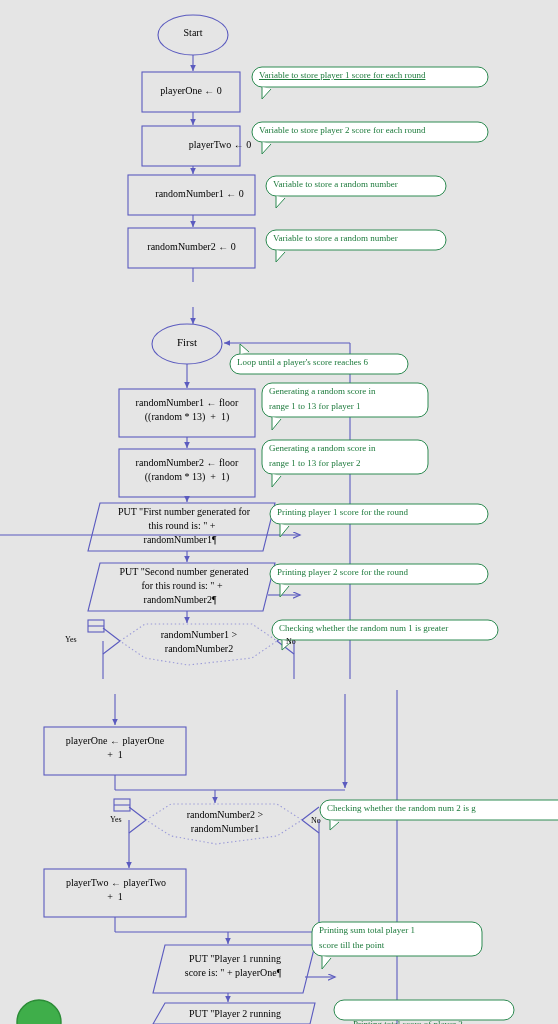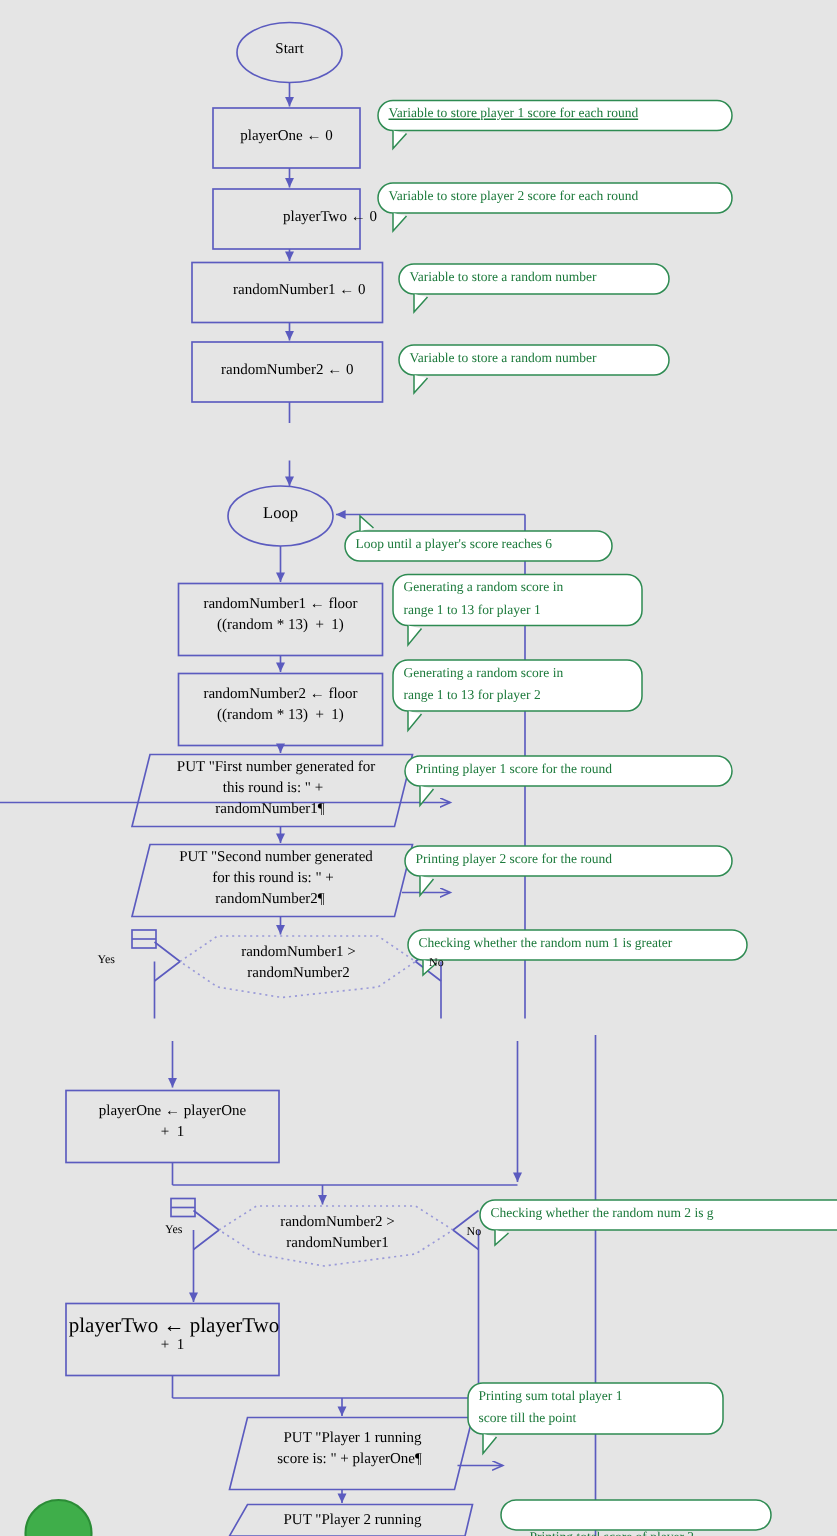--- a/index.html
+++ b/index.html
@@ -192,37 +192,37 @@
         <rect x="312" y="922" width="170" height="34" rx="10" ry="10"></rect>
         <path d="M322,956 L322,969 L331,958" fill="#ffffff"></path>
       </g>
       <g>
         <rect x="334" y="1000" width="180" height="20" rx="10" ry="10"></rect>
       </g>
     </g>
   </svg>
 
   <div class="lbl" style="left:158px; top:27px; width:70px; font-size:10px;">Start</div>
-  <div class="lbl" style="left:152px; top:336px; width:70px; font-size:11px;">Loop</div>
+  <div class="lbl" style="left:152px; top:336px; width:70px; font-size:11px;">First</div>
 
   <div class="lbl" style="left:142px; top:85px; width:98px; font-size:10px;">playerOne ← 0</div>
   <div class="lbl" style="left:142px; top:139px; width:98px; font-size:10px;padding-left:29px;">playerTwo ← 0</div>
   <div class="lbl" style="left:128px; top:188px; width:143px; font-size:10px;">randomNumber1 ← 0</div>
   <div class="lbl" style="left:128px; top:241px; width:127px; font-size:10px;">randomNumber2 ← 0</div>
 
   <div class="lbl" style="left:119px; top:397px; width:136px; font-size:10px;">randomNumber1 ← floor</div>
   <div class="lbl" style="left:119px; top:411px; width:136px; font-size:10px;">((random * 13)  +  1)</div>
 
   <div class="lbl" style="left:119px; top:457px; width:136px; font-size:10px;">randomNumber2 ← floor</div>
   <div class="lbl" style="left:119px; top:471px; width:136px; font-size:10px;">((random * 13)  +  1)</div>
 
   <div class="lbl" style="left:44px; top:735px; width:142px; font-size:10px;">playerOne ← playerOne</div>
   <div class="lbl" style="left:44px; top:749px; width:142px; font-size:10px;">+  1</div>
 
-  <div class="lbl" style="left:44px; top:877px; width:144px; font-size:14px;">playerTwo ← playerTwo</div>
+  <div class="lbl" style="left:44px; top:877px; width:144px; font-size:10px;">playerTwo ← playerTwo</div>
   <div class="lbl" style="left:44px; top:891px; width:142px; font-size:10px;">+  1</div>
 
   <div class="lbl" style="left:98px; top:506px; width:172px; font-size:10px;">PUT "First number generated for</div>
   <div class="lbl" style="left:98px; top:520px; width:168px; font-size:10px;">this round is: " +</div>
   <div class="lbl" style="left:96px; top:534px; width:168px; font-size:10px;">randomNumber1¶</div>
 
   <div class="lbl" style="left:98px; top:566px; width:172px; font-size:10px;">PUT "Second number generated</div>
   <div class="lbl" style="left:98px; top:580px; width:168px; font-size:10px;">for this round is: " +</div>
   <div class="lbl" style="left:96px; top:594px; width:168px; font-size:10px;">randomNumber2¶</div>
 

